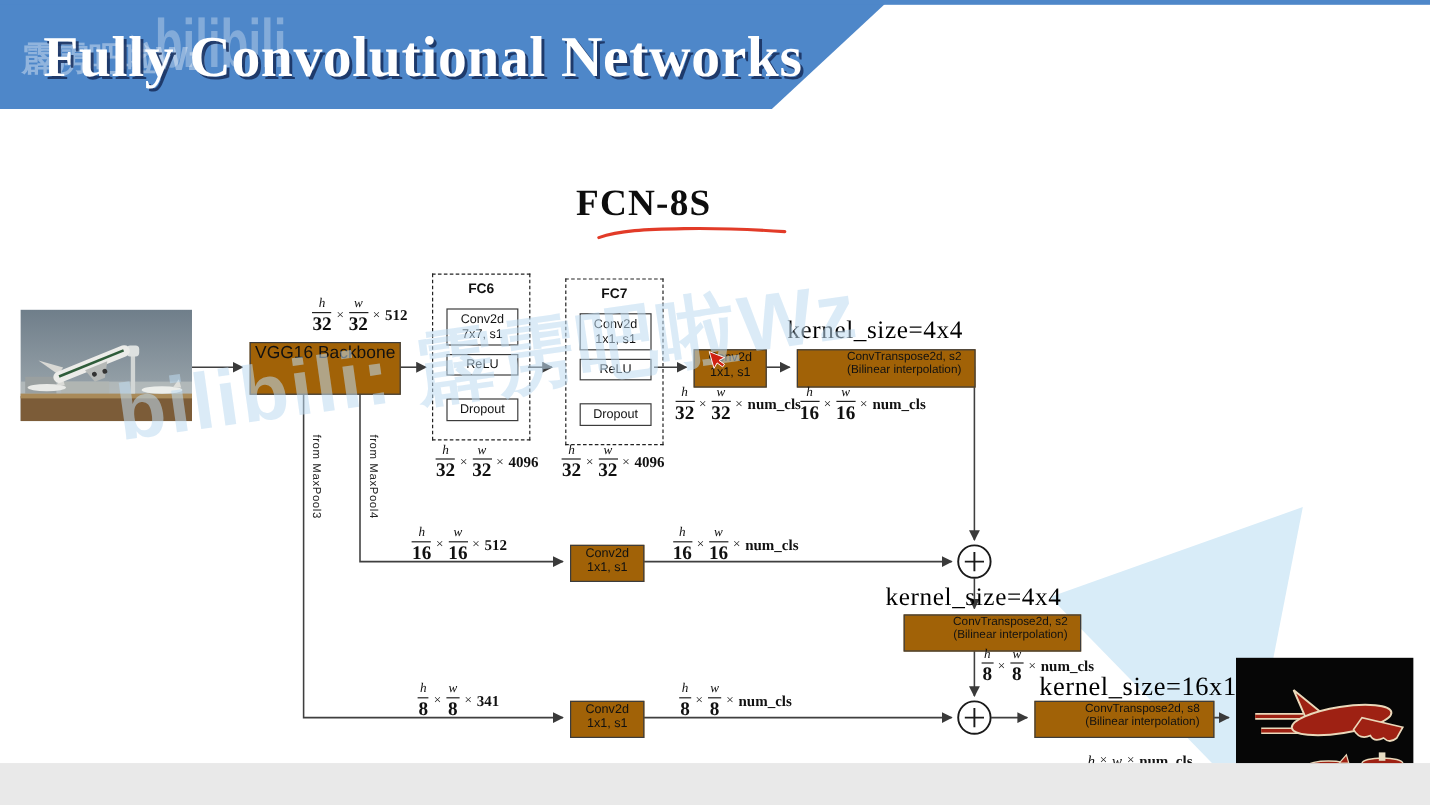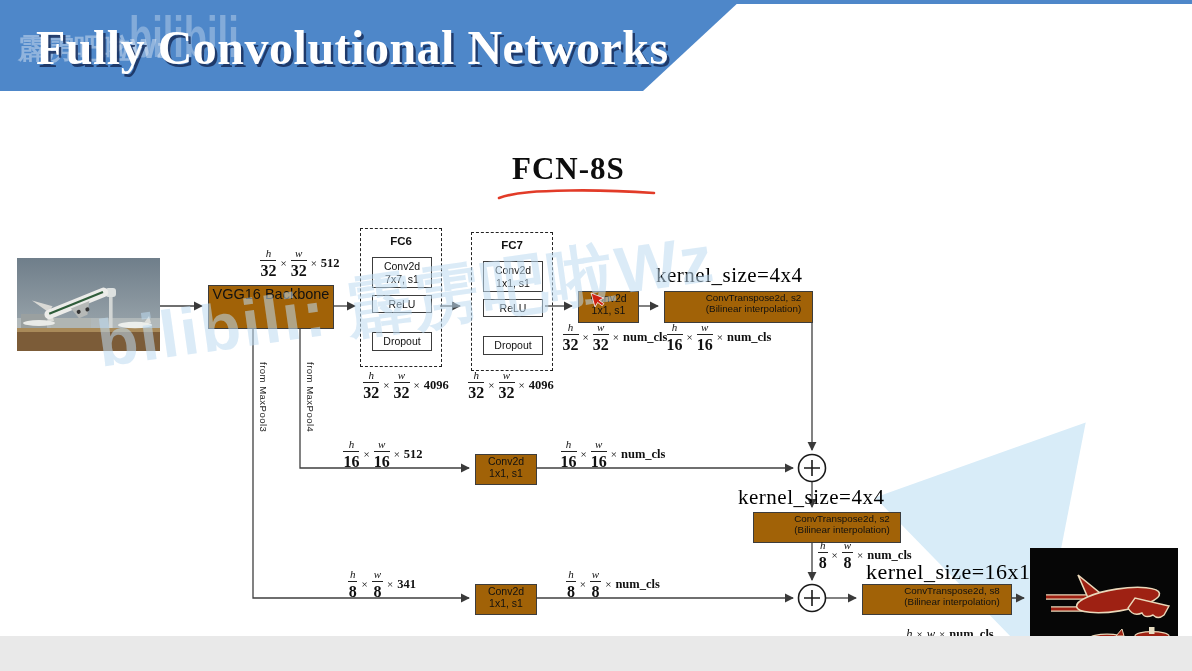--- a/index.html
+++ b/index.html
@@ -19,21 +19,21 @@
   .banner-wm .play{font-size:22px;vertical-align:middle;margin:0 2px;}
 
   
   .center-wm{position:absolute;left:98px;top:300px;width:720px;font-size:66px;font-weight:bold;
           color:var(--wm_blue,rgba(189,219,240,.55));transform:rotate(-8deg);transform-origin:left center;
           white-space:nowrap;z-index:6;pointer-events:none;letter-spacing:2px;}
   .bg-triangle{position:absolute;left:875px;top:415px;width:215px;height:250px;
           background:var(--pale_blue,#d8ecf8);clip-path:polygon(98% 3%,0 33%,76% 100%);z-index:1;}
 
   
-  .fcn-title{position:absolute;left:512px;top:151px;font-family:"Liberation Serif",serif;
+  .fcn-title{position:absolute;left:480px;top:151px;font-family:"Liberation Serif",serif;
           font-weight:bold;font-size:31px;color:#0d0d0d;letter-spacing:1px;z-index:3;}
 
   
   .box{position:absolute;background:#a16207;border:1.3px solid #3c3c3c;display:flex;flex-direction:column;
        align-items:center;justify-content:flex-start;text-align:center;color:#111;line-height:1.15;z-index:3;}
   .box .l1,.box .l2{display:block;}
   .vgg{left:208px;top:285px;width:124px;height:42px;font-size:14.5px;}
   .dashed{position:absolute;border:1.6px dashed #222;background:transparent;z-index:3;}
   .fc-title{position:absolute;top:6px;left:0;right:0;text-align:center;font-weight:bold;font-size:11.5px;color:#111;}
   .ibox{position:absolute;left:11px;width:58px;background:#fff;border:1.2px solid #3c3c3c;display:flex;

